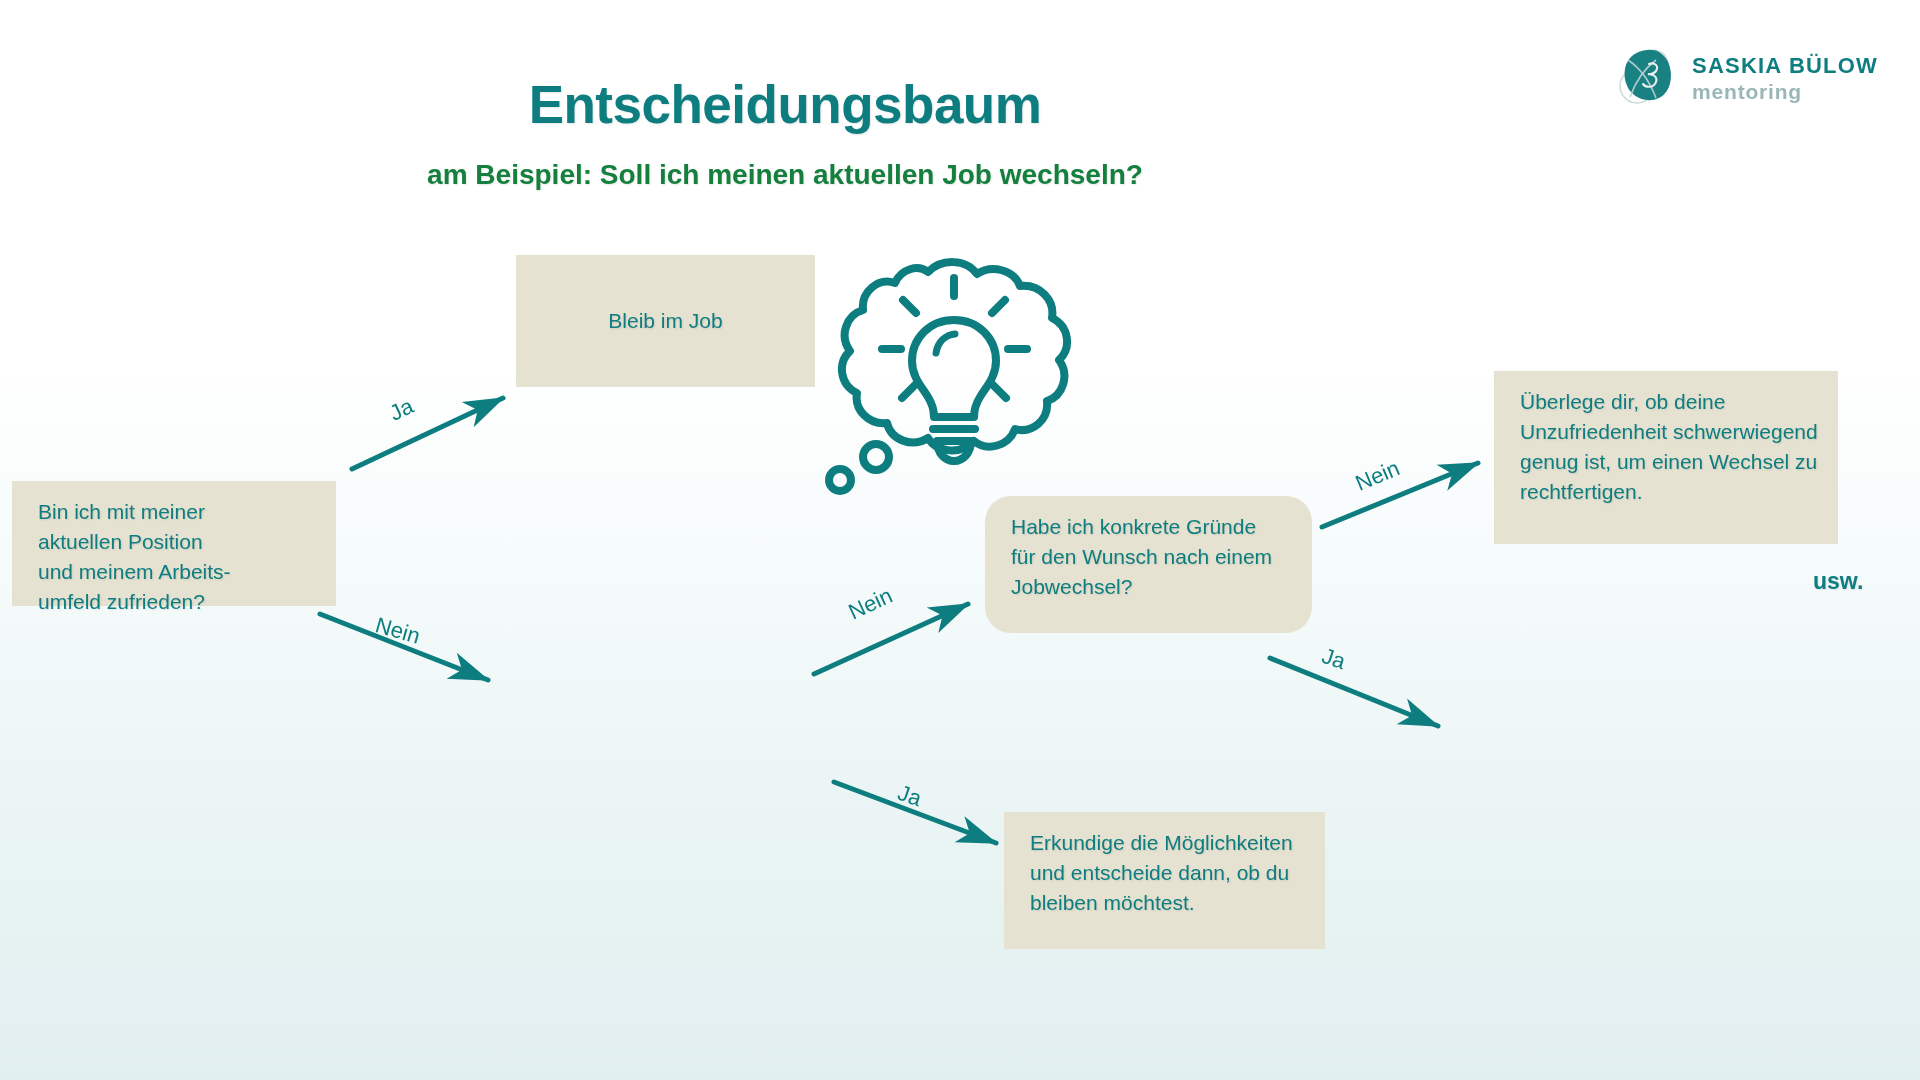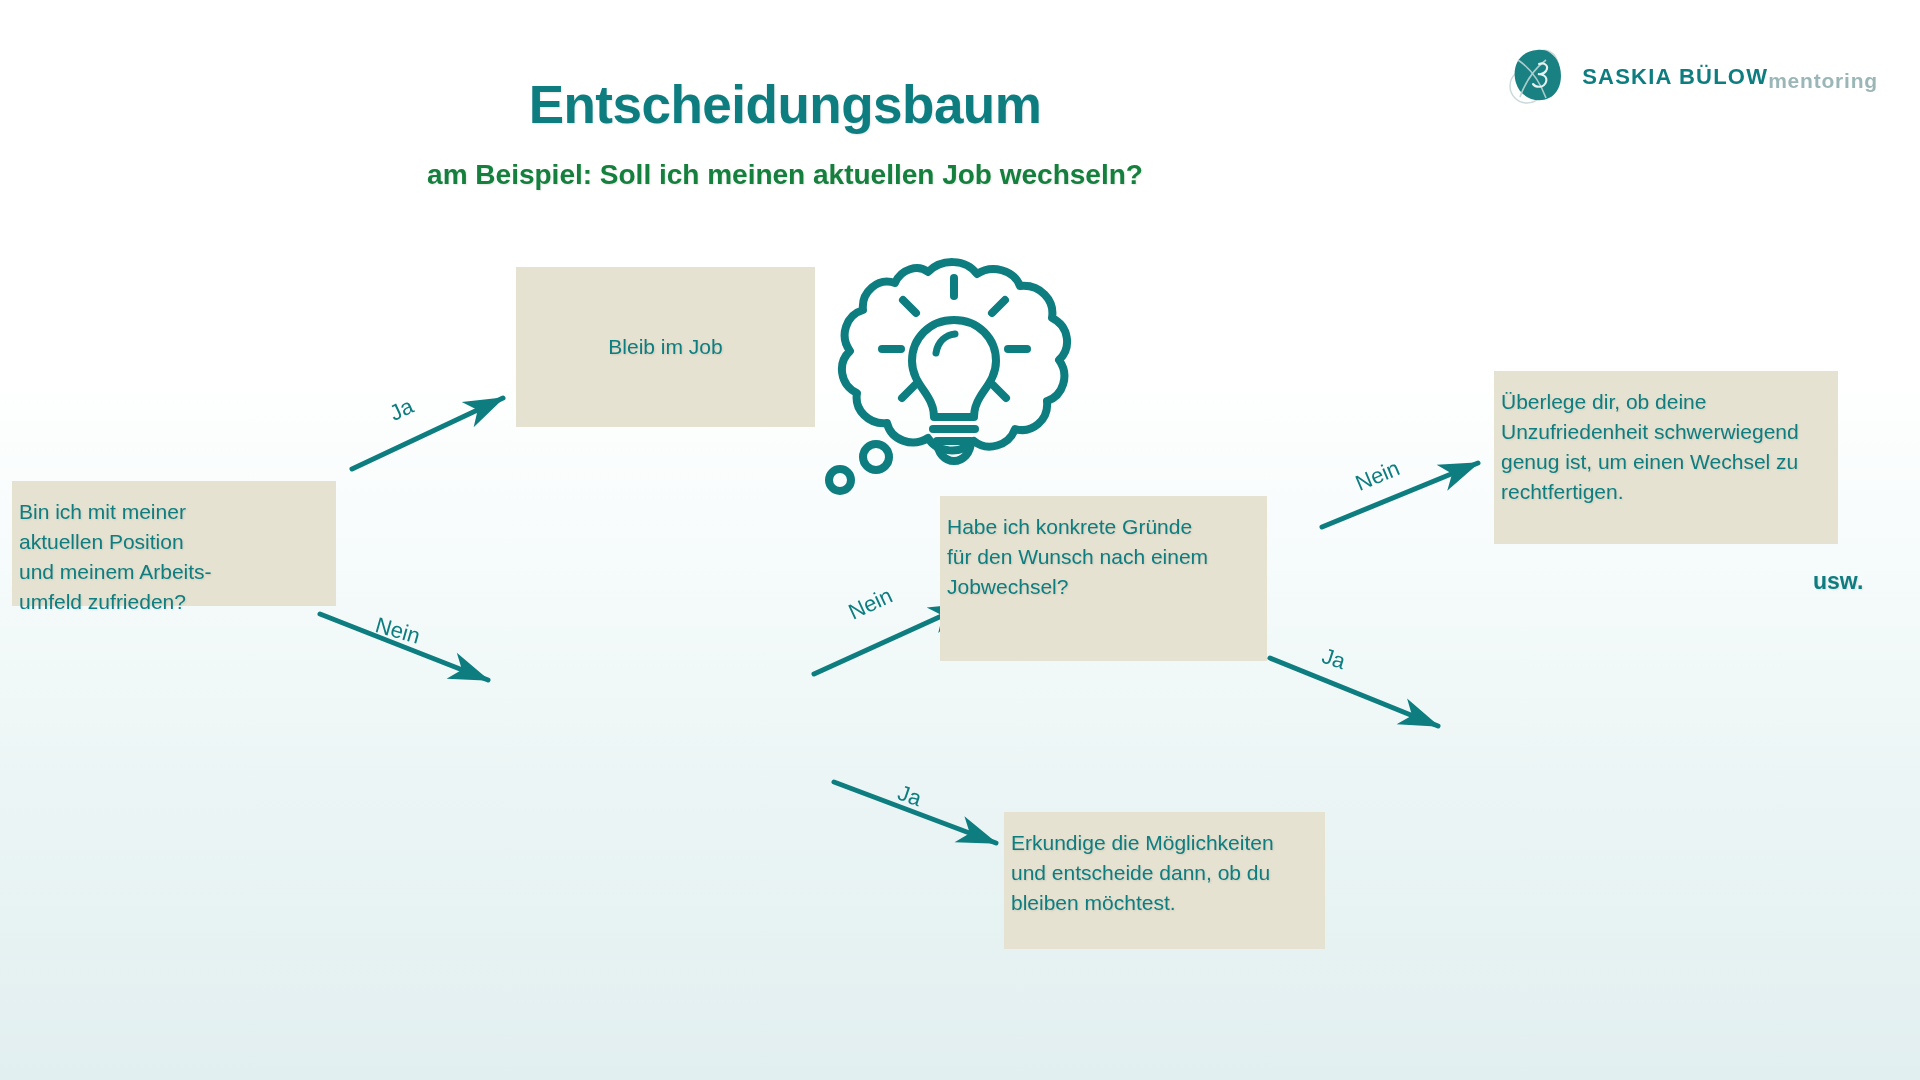--- a/index.html
+++ b/index.html
@@ -67,21 +67,21 @@
     gap: 10px;
   }
   .logo-mark {
     position: relative;
     width: 72px;
     height: 72px;
     flex: none;
   }
   .logo-text {
     display: flex;
-    flex-direction: row;
+    flex-direction: column;
     justify-content: center;
     line-height: 1;
   }
   .logo-name {
     font-family: "Liberation Sans", sans-serif;
     font-weight: bold;
     font-size: 22px;
     letter-spacing: 1.2px;
     color: #0d7d80;
   }
@@ -99,21 +99,21 @@
     position: absolute;
     background: #e5e2d1;
     color: #0d7d80;
     font-family: "Liberation Sans", sans-serif;
     font-size: 21px;
     line-height: 30px;
     box-sizing: border-box;
     text-shadow: 1px 1px 2px rgba(0,0,0,0.10);
   }
   .node.pad {
-    padding: 16px 7px;
+    padding: 16px 26px;
   }
   .node.center {
     display: flex;
     align-items: center;
     justify-content: center;
     text-align: center;
   }
   .node .txt {
     white-space: pre-line;
   }
@@ -257,26 +257,26 @@
 
   <div class="edge-label" style="left:1322px; top:620px; transform:rotate(18deg);">Ja</div>
 
   <div class="node pad" style="left:12px; top:455px; width:324px; height:125px;">
     <span class="txt">Bin ich mit meiner
 aktuellen Position
 und meinem Arbeits-
 umfeld zufrieden?</span>
   </div>
 
-  <div class="node center" style="left:516px; top:241px; width:299px; height:160px;">
+  <div class="node center" style="left:516px; top:229px; width:299px; height:132px;">
     <span class="txt">Bleib im Job</span>
   </div>
 
 
-  <div class="node pad" style="left:940px; top:470px; width:327px; height:165px;">
+  <div class="node pad" style="left:985px; top:470px; width:327px; height:137px;border-radius:26px;">
     <span class="txt">Habe ich konkrete Gründe
 für den Wunsch nach einem
 Jobwechsel?</span>
   </div>
 
   <div class="node pad" style="left:1004px; top:786px; width:321px; height:137px;">
     <span class="txt">Erkundige die Möglichkeiten
 und entscheide dann, ob du
 bleiben möchtest.</span>
   </div>

